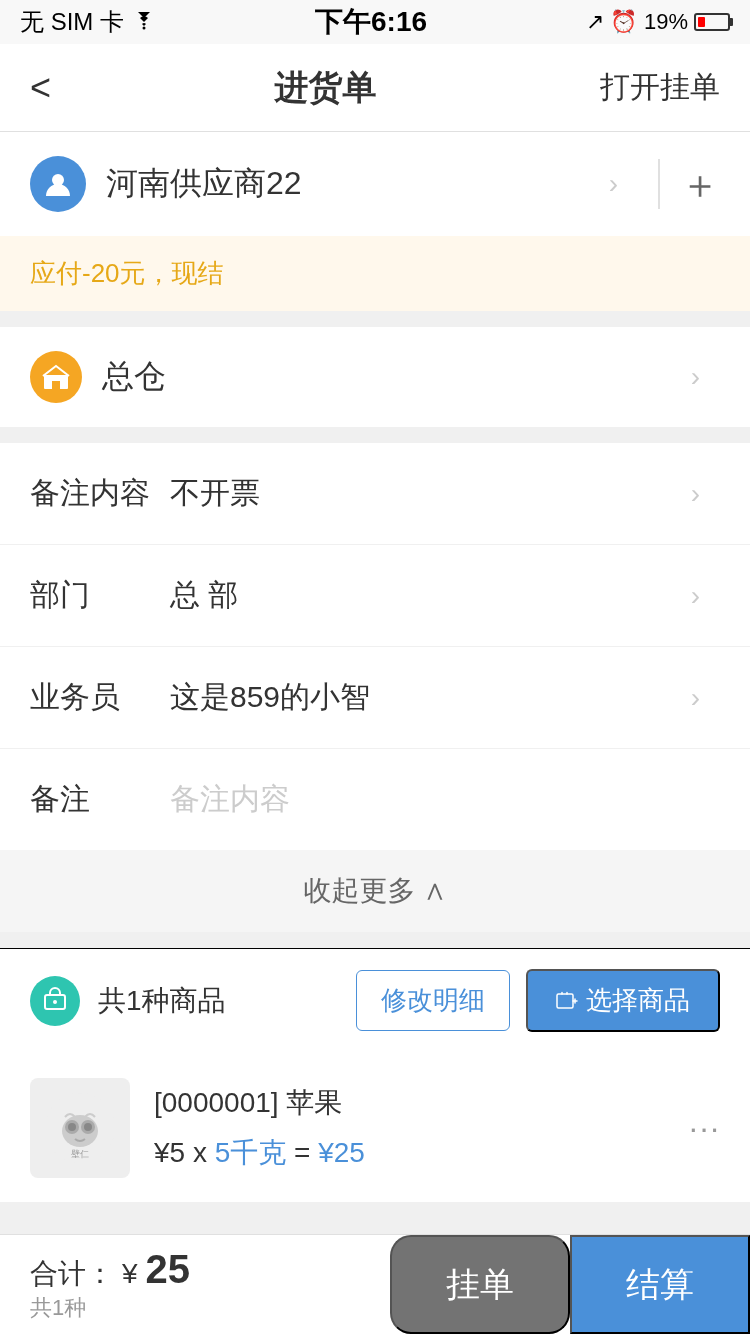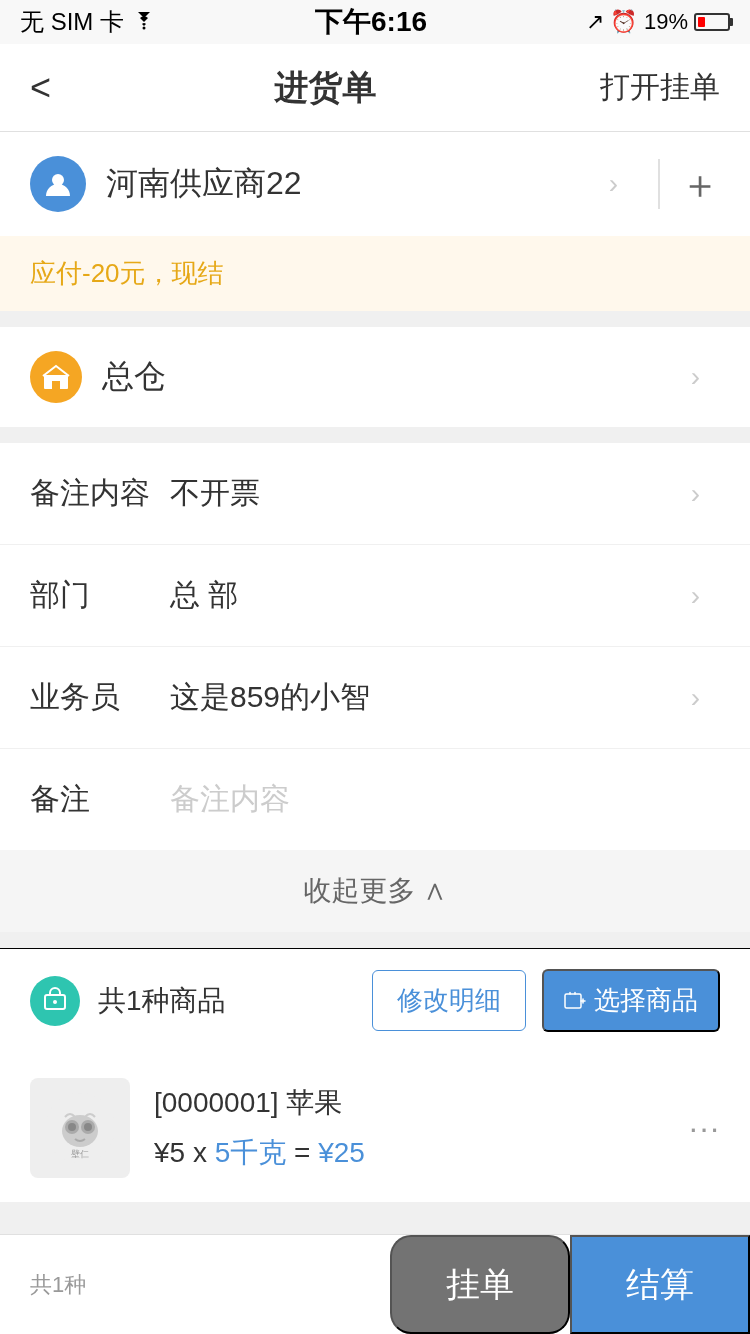--- a/index.html
+++ b/index.html
@@ -218,21 +218,21 @@
       font-size: 26px;
       padding: 12px 24px;
       border-radius: 6px;
       margin-right: 16px;
       cursor: pointer;
     }
     .btn-select {
       background: #4a90d9;
       color: #fff;
       font-size: 26px;
-      padding: 12px 20px;
+      padding: 12px 28px;
       border-radius: 6px;
       display: flex;
       align-items: center;
       gap: 8px;
       cursor: pointer;
     }
 
     
     .product-item {
       background: #fff;
@@ -477,17 +477,22 @@
       </div>
     </div>
     <span class="product-more">···</span>
   </div>
 </div>
 
 <div class="bottom-spacer"></div>
 
 <div class="bottom-bar">
   <div class="bottom-total">
+    <div class="total-amount-row">
+      <span class="total-label">合计：</span>
+      <span class="total-currency">¥</span>
+      <span class="total-amount">25</span>
+    </div>
     <div class="total-sub">共1种</div>
   </div>
   <button class="btn-hang">挂单</button>
   <button class="btn-checkout">结算</button>
 </div>
 
 </body></html>

